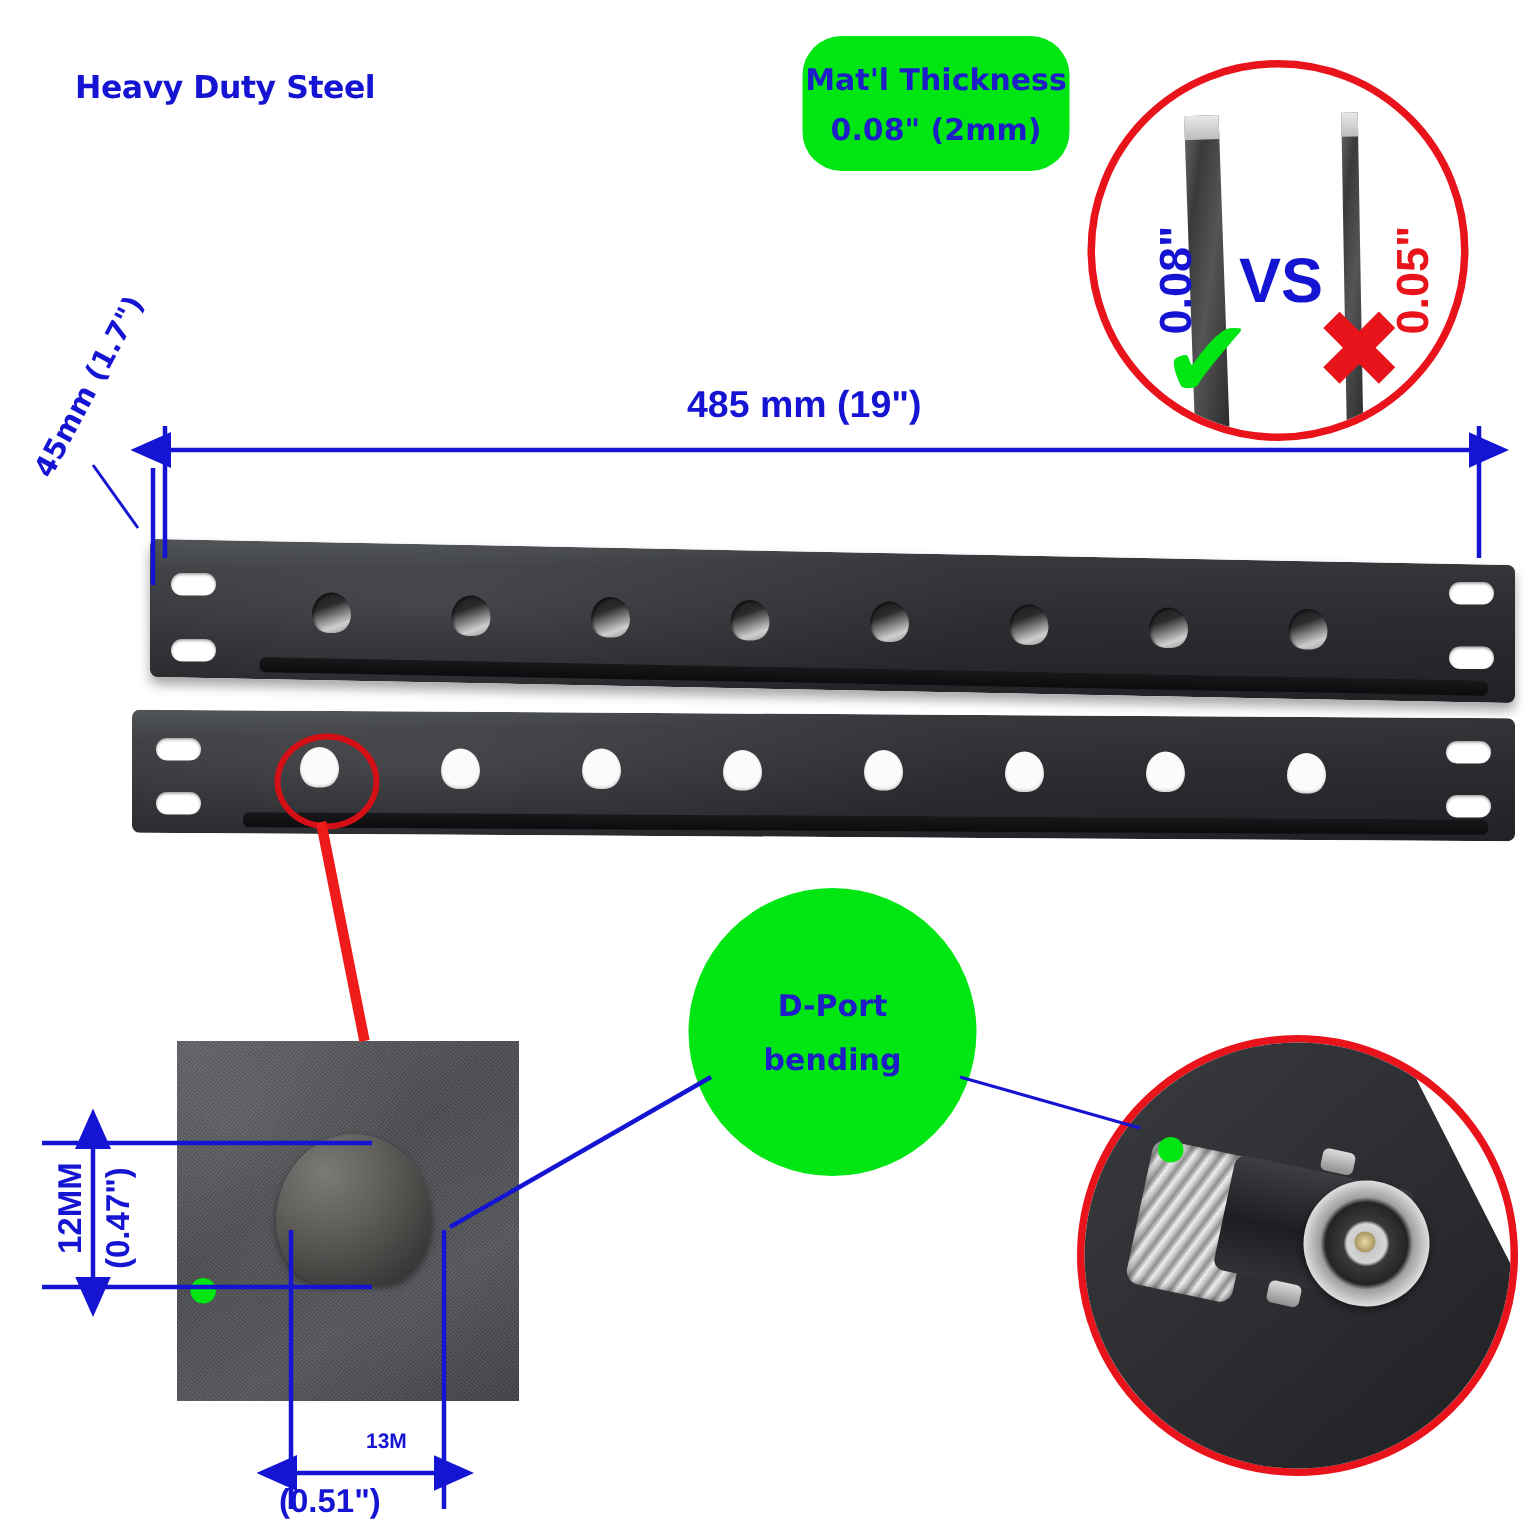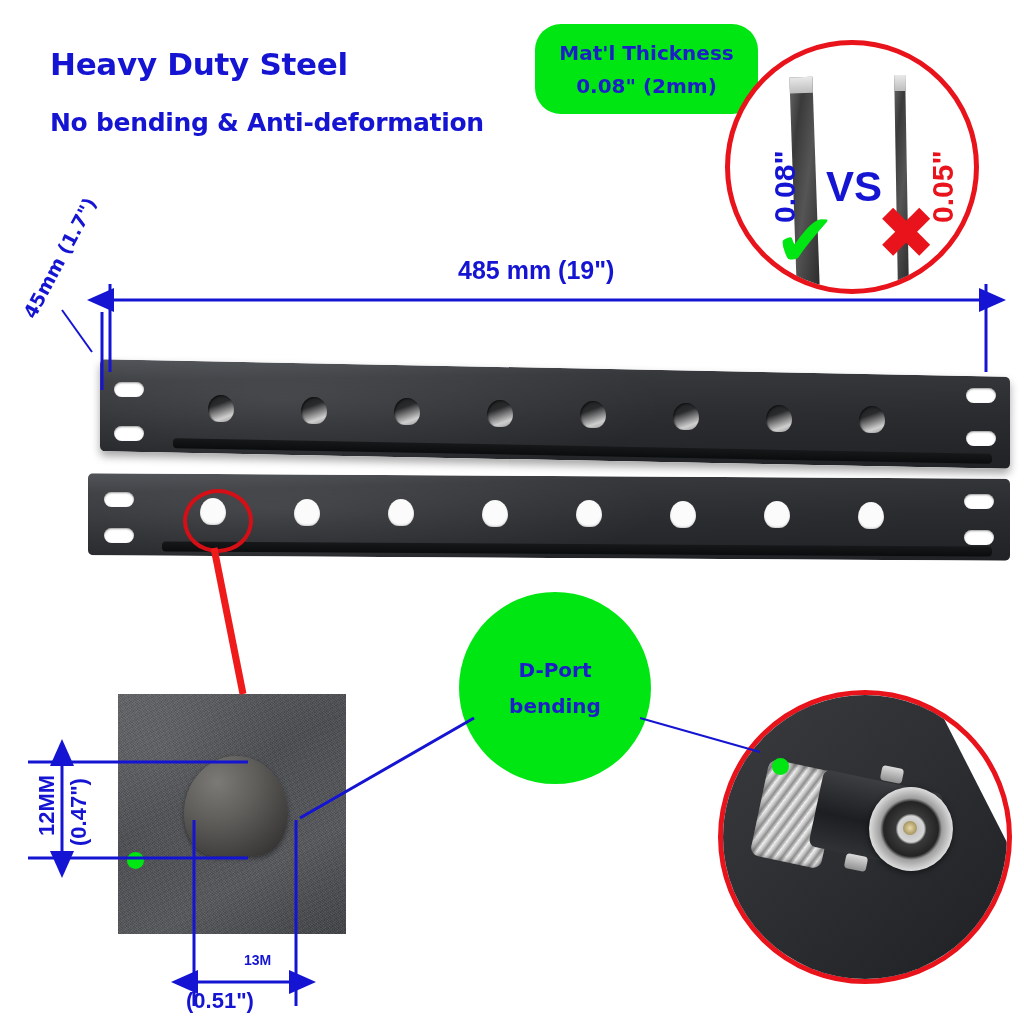--- a/index.html
+++ b/index.html
@@ -18,28 +18,28 @@
 
   
   .headline {
     position: absolute;
     color: #1414d2;
     font-weight: bold;
     font-family: "DejaVu Sans", sans-serif;
     letter-spacing: -0.3px;
     white-space: nowrap;
   }
-  #headline-1 { left: 50px; top: 46px;  font-size: 31px; }
+  #headline-1 { left: 50px; top: 46px;  font-size: 21px; }
   #headline-2 { left: 50px; top: 108px; font-size: 25px; }
 
   
   #thickness-badge {
     position: absolute;
     left: 535px; top: 24px;
-    width: 223px; height: 90px;
+    width: 178px; height: 90px;
     background: #00e612;
     border-radius: 26px;
     display: flex;
     flex-direction: column;
     align-items: center;
     justify-content: center;
     gap: 9px;
   }
   #thickness-badge .bline {
     color: #1e1ec8;
@@ -374,21 +374,20 @@
     border-radius: 50%;
     z-index: 5;
   }
 </style>
 </head>
 <body>
 
 <div id="stage">
 
   <div class="headline" id="headline-1">Heavy Duty Steel</div>
-  <div class="headline" id="headline-2">No bending &amp; Anti-deformation</div>
 
   <div id="thickness-badge">
     <div class="bline">Mat'l Thickness</div>
     <div class="bline">0.08" (2mm)</div>
   </div>
 
   <div id="compare-circle">
     <div class="bar-thick">
       <div class="bar-tip"></div>
     </div>

